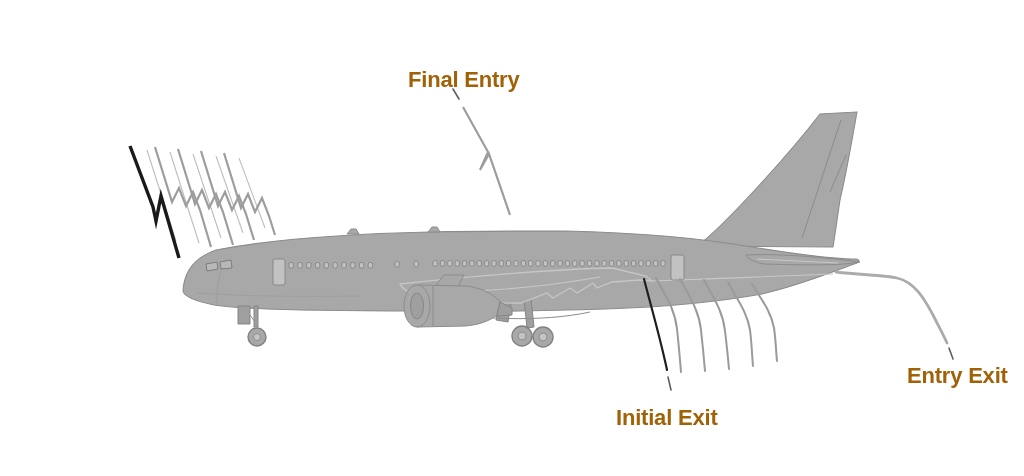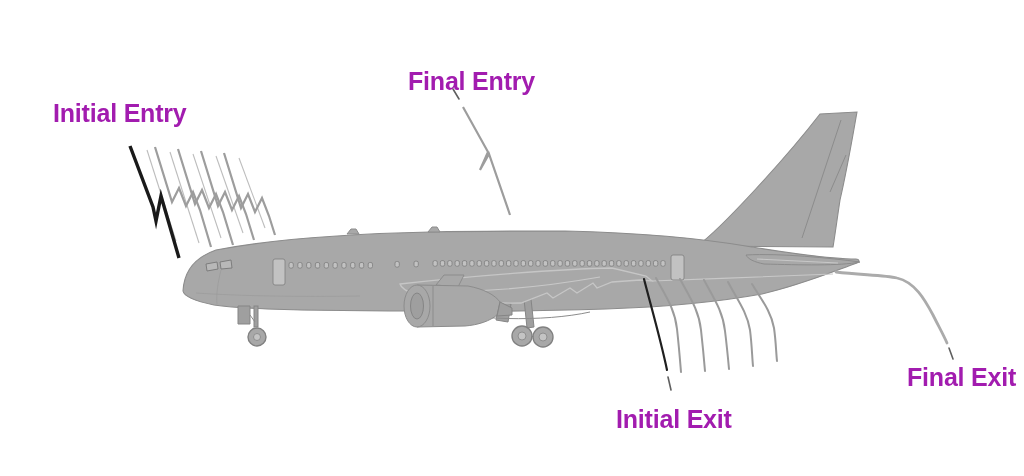--- a/index.html
+++ b/index.html
@@ -1,18 +1,18 @@
 <!DOCTYPE html>
 <html><head>
 <meta charset="utf-8">
 <style>
   html,body{margin:0;padding:0;background:#ffffff;}
   #canvas{position:relative;width:1024px;height:476px;background:#ffffff;overflow:hidden;
           font-family:"Liberation Sans",sans-serif;}
-  .label{position:absolute;font-weight:bold;font-size:25px;color:#a21caf;
+  .label{position:absolute;font-weight:bold;font-size:22px;color:#a16207;
          letter-spacing:-0.2px;white-space:nowrap;}
   svg{position:absolute;left:0;top:0;}
   .st-body{fill:#a8a8a8;stroke:#8c8c8c;stroke-width:1.1;}
   .st-part{fill:#a8a8a8;stroke:#8c8c8c;stroke-width:1;}
   .st-part-dkr{fill:#9f9f9f;stroke:#858585;stroke-width:1;}
   .st-wing{fill:#a8a8a8;stroke:#c6c6c6;stroke-width:1.3;}
   .line-dark{stroke:#8c8c8c;fill:none;stroke-width:1;}
   .line-light{stroke:#c8c8c8;fill:none;stroke-width:1.1;}
   .line-faintbody{stroke:#9a9a9a;fill:none;stroke-width:0.9;opacity:0.8;}
   .st-window{fill:#c2c2c2;stroke:#7d7d7d;stroke-width:0.8;}
@@ -181,17 +181,16 @@
       <line class="tick" x1="668" y1="377" x2="671" y2="390"></line>
     </g>
 
     <g>
       <path class="tail-streamer" d="M836,272 C860,275 885,275 897,278
                C915,282 925,300 933,315 C939,327 944,336 947,343"></path>
       <line class="tick" x1="949" y1="348" x2="953" y2="359"></line>
     </g>
   </svg>
 
-  <div class="label" style="left:53px;top:99px">Initial Entry</div>
   <div class="label" style="left:408px;top:67px">Final Entry</div>
   <div class="label" style="left:616px;top:405px">Initial Exit</div>
-  <div class="label" style="left:907px;top:363px">Final Exit</div>
+  <div class="label" style="left:907px;top:363px">Entry Exit</div>
 </div>
 
 </body></html>

